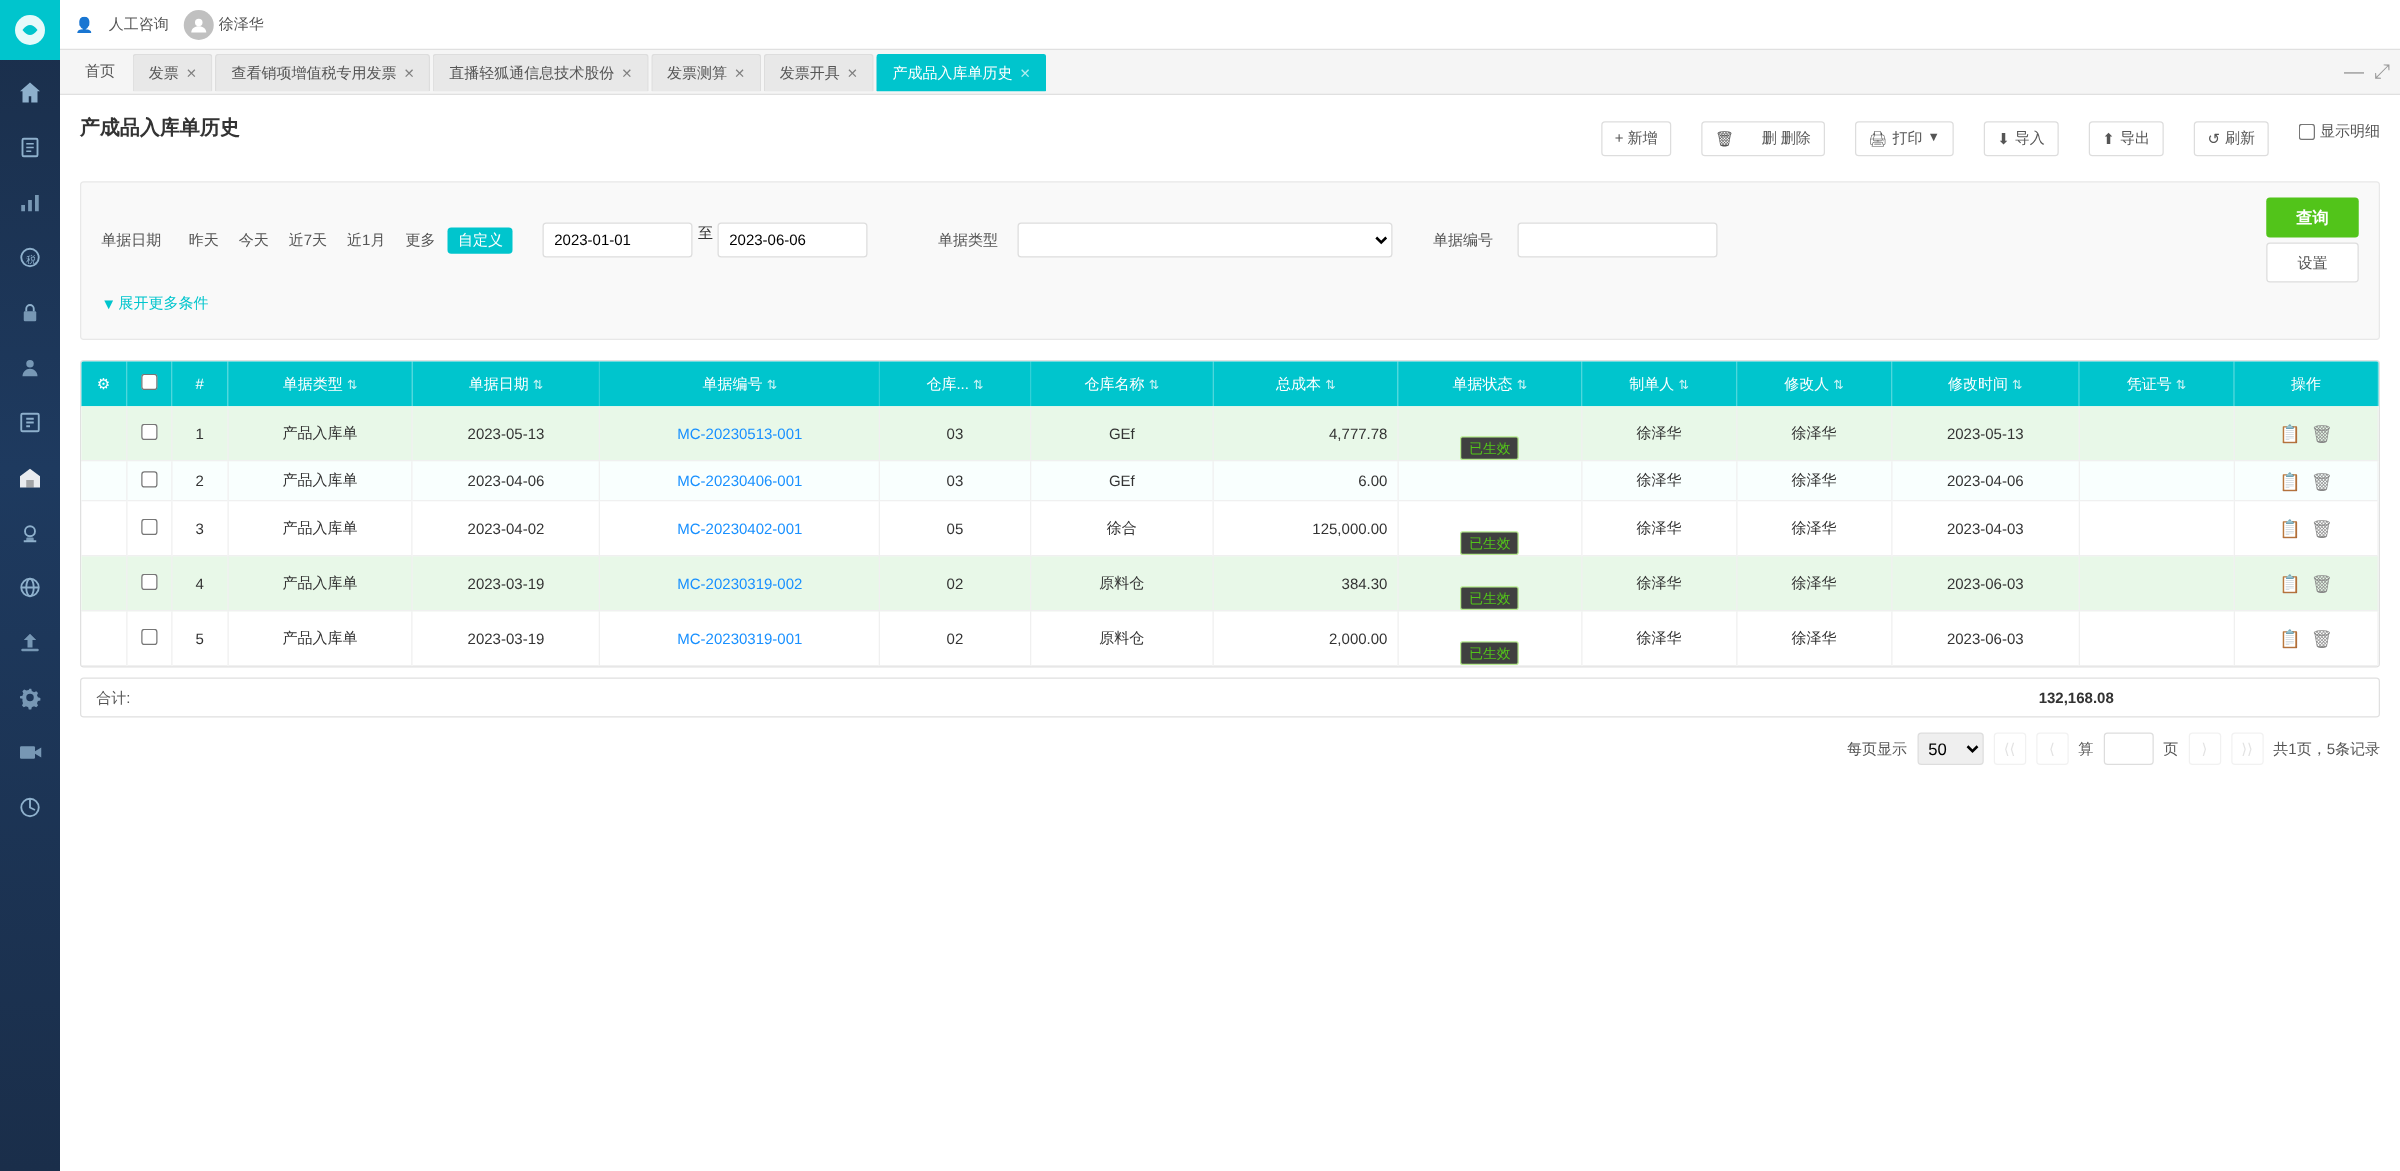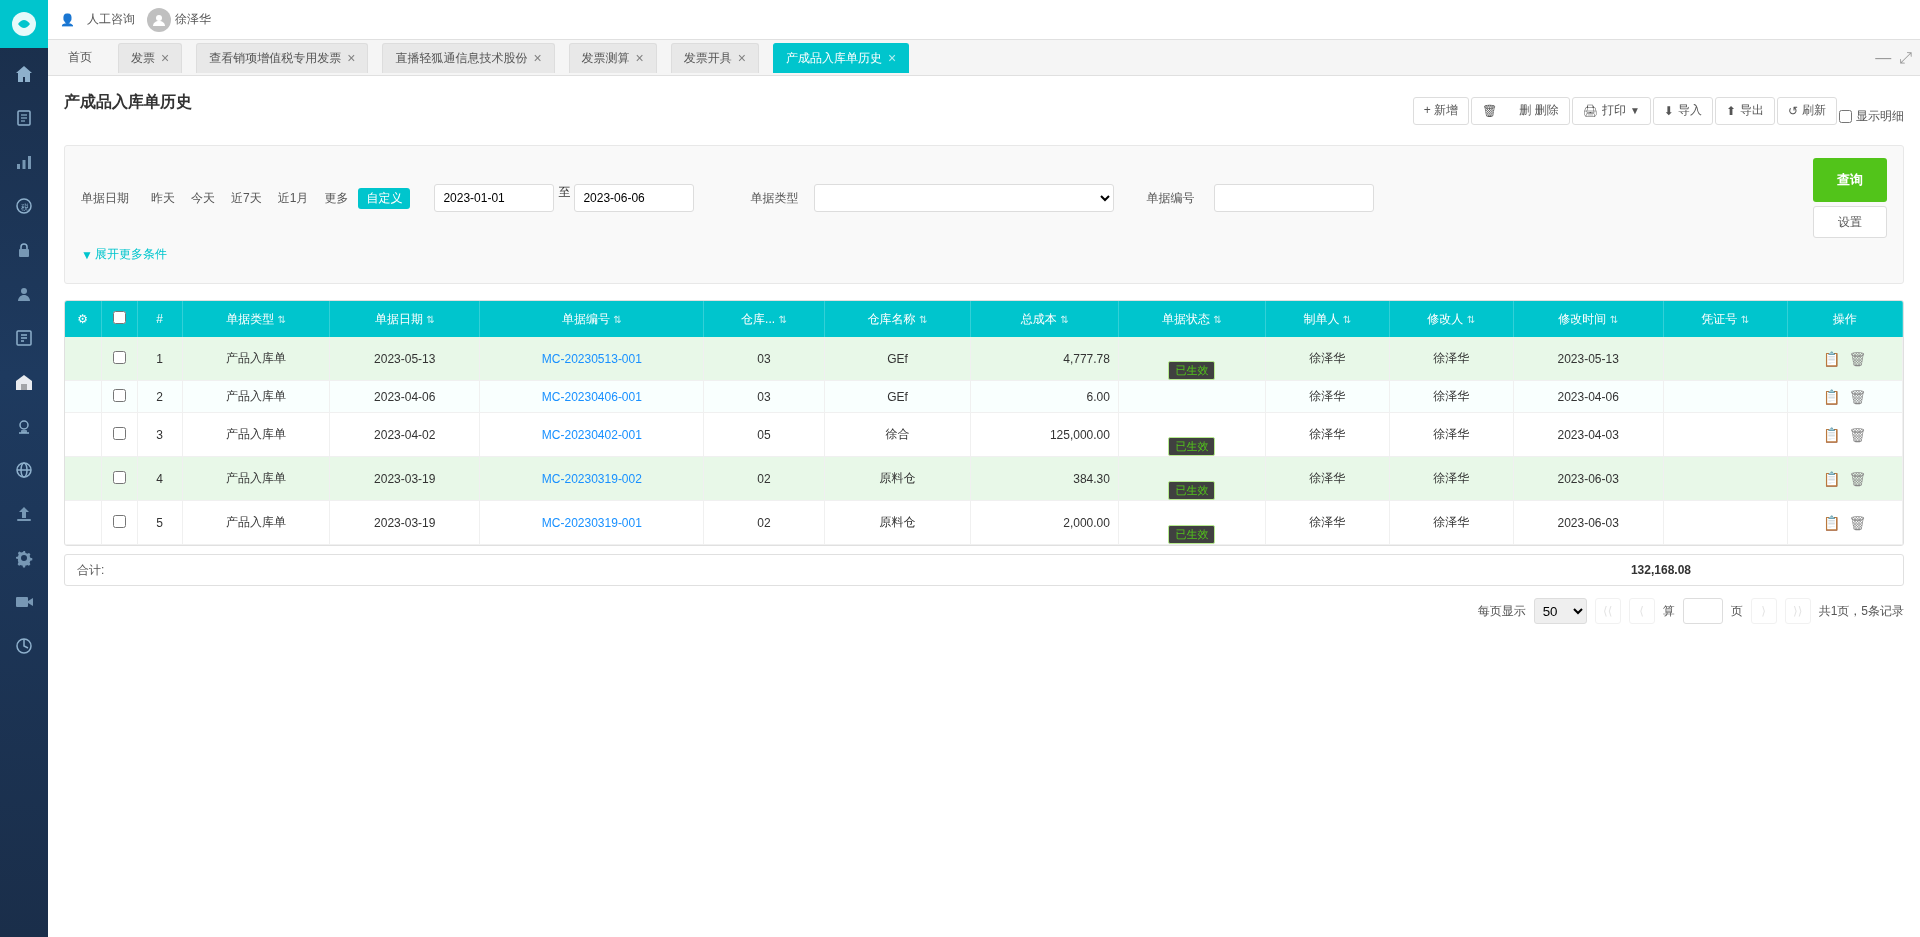--- a/index.html
+++ b/index.html
@@ -25,21 +25,21 @@
     .company-name { font-size: 12px; color: #333; max-width: 200px; overflow: hidden; text-overflow: ellipsis; white-space: nowrap; }
     .topbar-btn { height: 26px; padding: 0 12px; border-radius: 3px; border: 1px solid #ddd; background: #fff; cursor: pointer; font-size: 12px; color: #333; }
     .topbar-btn.primary { background: #00c5cd; color: #fff; border-color: #00c5cd; }
     .topbar-btn.yellow { background: #fff; border: 1px solid #ddd; color: #333; font-size: 11px; }
     .period-label { font-size: 12px; color: #333; }
     .topbar-right { display: flex; align-items: center; gap: 12px; font-size: 12px; color: #555; }
     .user-info { display: flex; align-items: center; gap: 4px; }
     .avatar { width: 24px; height: 24px; border-radius: 50%; background: #c0c0c0; display: flex; align-items: center; justify-content: center; color: #fff; font-size: 10px; }
 
     
-    .tabs-bar { height: 36px; background: #f5f5f5; border-bottom: 1px solid #e0e0e0; display: flex; align-items: center; padding: 0 8px; gap: 14px; flex-shrink: 0; }
+    .tabs-bar { height: 36px; background: #f5f5f5; border-bottom: 1px solid #e0e0e0; display: flex; align-items: center; padding: 0 8px; gap: 2px; flex-shrink: 0; }
     .tab { height: 30px; padding: 0 12px; display: flex; align-items: center; gap: 6px; cursor: pointer; font-size: 12px; color: #555; background: #e8e8e8; border-radius: 3px 3px 0 0; border: 1px solid #ddd; border-bottom: none; white-space: nowrap; }
     .tab.active { background: #00c5cd; color: #fff; border-color: #00c5cd; }
     .tab .close-btn { font-size: 14px; line-height: 1; opacity: 0.7; }
     .tab.active .close-btn { color: #fff; }
     .tab-home { background: transparent; border: none; color: #555; }
     .tabs-right { margin-left: auto; display: flex; gap: 8px; }
     .tabs-right-btn { background: none; border: none; cursor: pointer; color: #999; font-size: 16px; }
 
     
     .page-content { flex: 1; background: #fff; overflow: auto; padding: 16px; }
@@ -54,21 +54,21 @@
     .filter-area { background: #f9f9f9; border: 1px solid #e8e8e8; border-radius: 3px; padding: 12px 16px; margin-bottom: 16px; }
     .filter-row { display: flex; align-items: center; gap: 16px; margin-bottom: 8px; flex-wrap: wrap; }
     .filter-label { font-size: 12px; color: #555; white-space: nowrap; }
     .date-shortcuts { display: flex; gap: 4px; align-items: center; }
     .date-shortcut { padding: 2px 6px; border-radius: 2px; cursor: pointer; font-size: 12px; color: #555; }
     .date-shortcut.custom { background: #00c5cd; color: #fff; border-radius: 3px; padding: 2px 8px; }
     .filter-input { height: 28px; border: 1px solid #ddd; border-radius: 3px; padding: 0 8px; font-size: 12px; min-width: 120px; }
     .filter-select { height: 28px; border: 1px solid #ddd; border-radius: 3px; padding: 0 8px; font-size: 12px; min-width: 200px; background: #fff; }
     .filter-select-wide { min-width: 300px; }
     .expand-btn { color: #00c5cd; cursor: pointer; font-size: 12px; display: flex; align-items: center; gap: 2px; }
-    .query-btn { height: 44px; padding: 0 24px; background: #52c41a; color: #fff; border: none; border-radius: 3px; cursor: pointer; font-size: 13px; font-weight: bold; }
+    .query-btn { height: 32px; padding: 0 24px; background: #52c41a; color: #fff; border: none; border-radius: 3px; cursor: pointer; font-size: 13px; font-weight: bold; }
     .reset-btn { height: 32px; padding: 0 24px; background: #fff; color: #555; border: 1px solid #ddd; border-radius: 3px; cursor: pointer; font-size: 12px; }
     .filter-actions { display: flex; flex-direction: column; gap: 4px; margin-left: auto; }
 
     
     .table-container { border: 1px solid #e0e0e0; border-radius: 3px; overflow: hidden; }
     table { width: 100%; border-collapse: collapse; font-size: 12px; }
     thead tr { background: #00c5cd; color: #fff; height: 36px; }
     thead th { padding: 0 8px; text-align: center; white-space: nowrap; border-right: 1px solid rgba(255,255,255,0.2); font-weight: normal; }
     thead th .sort-icon { font-size: 10px; opacity: 0.8; }
     tbody tr { height: 32px; border-bottom: 1px solid #f0f0f0; }
@@ -90,21 +90,21 @@
     .total-value { font-size: 12px; color: #333; font-weight: bold; margin-left: auto; padding-right: 200px; }
 
     
     .pagination { display: flex; align-items: center; justify-content: flex-end; margin-top: 12px; gap: 8px; font-size: 12px; color: #555; }
     .pagination select { height: 26px; border: 1px solid #ddd; border-radius: 3px; padding: 0 4px; }
     .pagination-btn { height: 26px; width: 26px; border: 1px solid #ddd; border-radius: 3px; background: #fff; cursor: pointer; display: flex; align-items: center; justify-content: center; font-size: 12px; }
     .pagination-btn:disabled { opacity: 0.4; cursor: not-allowed; }
     .page-input { height: 26px; width: 40px; border: 1px solid #ddd; border-radius: 3px; text-align: center; font-size: 12px; }
 
     
-    .header-actions { display: flex; align-items: flex-end; gap: 2px; }
+    .header-actions { display: flex; align-items: flex-start; gap: 24px; }
   </style>
 </head>
 <body>
 
 <div class="app-container">
 
   <div class="sidebar">
     <div class="sidebar-logo">
       <svg viewBox="0 0 28 28" fill="none">
         <circle cx="14" cy="14" r="12" fill="white" opacity="0.9"></circle>

